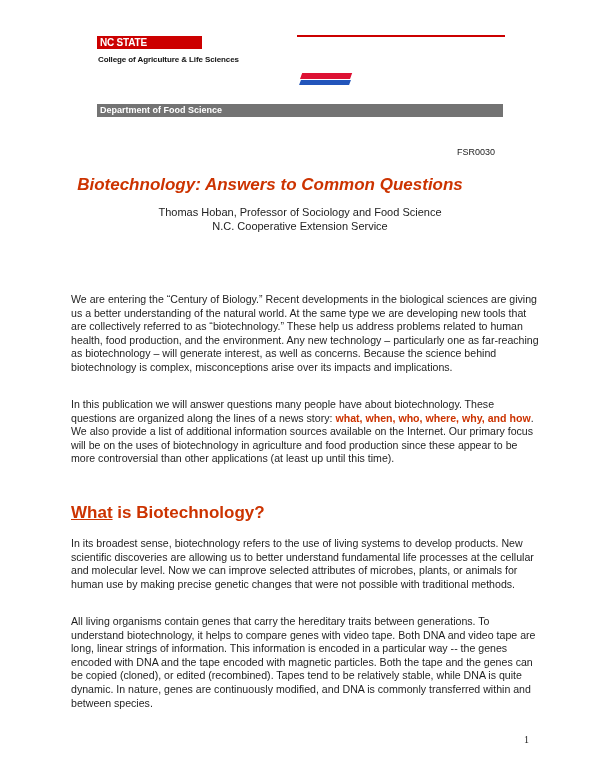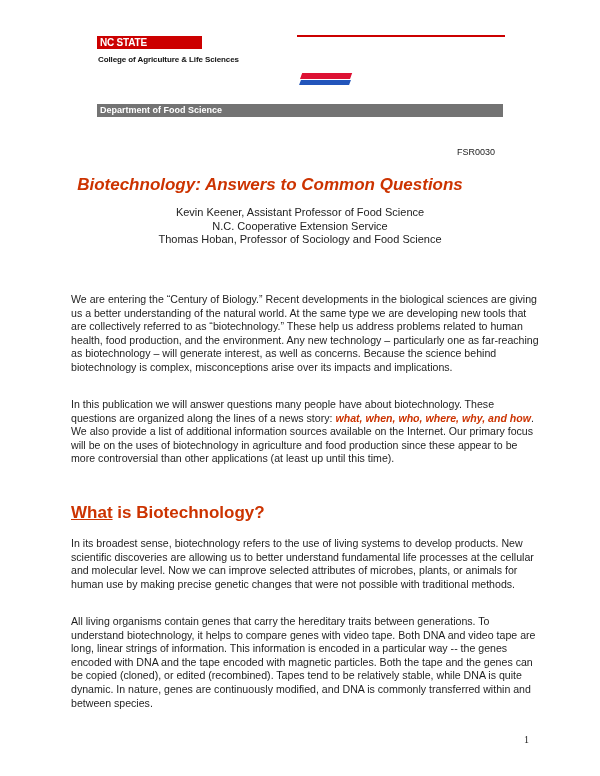--- a/index.html
+++ b/index.html
@@ -26,21 +26,21 @@
 
     .fsr { left: 457px; top: 147px; font-size: 9px; color: #222; }
 
     .title { left: 0; width: 540px; top: 175px; text-align: center; font-size: 17px; font-weight: bold; font-style: italic; color: #cc3300; }
 
     .authors { left: 0; width: 600px; top: 206px; text-align: center; font-size: 11px; line-height: 13.5px; color: #222; }
 
     .para { left: 71px; width: 470px; font-size: 10.6px; line-height: 13.6px; color: #1e1e1e; }
     .p1 { top: 293px; }
     .p2 { top: 398px; }
-    .hl { color: #cc3300; font-weight: bold; font-style: italic; }
+    .hl { color: #cc3300; font-weight: bold; }
 
     .section-h { left: 71px; top: 503px; font-size: 17px; font-weight: bold; color: #cc3300; }
     .section-h .u { text-decoration: underline; }
 
     .p3 { top: 537px; }
     .p4 { top: 615px; }
 
     .page-num { left: 524px; top: 734px; font-family: "Liberation Serif", serif; font-size: 10px; color: #222; }
   </style>
 </head>
@@ -55,23 +55,22 @@
   <div class="nc-bluebar"></div>
 </div>
 
 <div class="abs dept-bar">Department of Food Science</div>
 
 <div class="abs fsr">FSR0030</div>
 
 <div class="abs title">Biotechnology: Answers to Common Questions</div>
 
 <div class="abs authors">
-  <div>Kevin Keener, Assistant Professor of Food Science</div>
+  <div>Thomas Hoban, Professor of Sociology and Food Science</div>
   <div>N.C. Cooperative Extension Service</div>
-  <div>Thomas Hoban, Professor of Sociology and Food Science</div>
 </div>
 
 <div class="abs para p1">We are entering the “Century of Biology.” Recent developments in the biological sciences are giving us a better understanding of the natural world. At the same type we are developing new tools that are collectively referred to as “biotechnology.” These help us address problems related to human health, food production, and the environment. Any new technology – particularly one as far-reaching as biotechnology – will generate interest, as well as concerns.  Because the science behind biotechnology is complex, misconceptions arise over its impacts and implications.</div>
 
 <div class="abs para p2"><span>In this publication we will answer questions many people have about biotechnology. These questions are organized along the lines of a news story:  </span><span class="hl">what, when, who, where, why, and how</span><span>.  We also provide a list of additional information sources available on the Internet.  Our primary focus will be on the uses of biotechnology in agriculture and food production since these appear to be more controversial than other applications (at least up until this time).</span></div>
 
 <div class="abs section-h"><span class="u">What</span><span> is Biotechnology?</span></div>
 
 <div class="abs para p3">In its broadest sense, biotechnology refers to the use of living systems to develop products.  New scientific discoveries are allowing us to better understand fundamental life processes at the cellular and molecular level. Now we can improve selected attributes of microbes, plants, or animals for human use by making precise genetic changes that were not possible with traditional methods.</div>
 <div class="abs para p4">All living organisms contain genes that carry the hereditary traits between generations. To understand biotechnology, it helps to compare genes with video tape.  Both DNA and video tape are long, linear strings of information.  This information is encoded in a particular way  -- the genes encoded with DNA and the tape encoded with magnetic particles.  Both the tape and the genes can be copied (cloned), or edited (recombined). Tapes tend to be relatively stable, while DNA is quite dynamic.  In nature, genes are continuously modified, and DNA is commonly transferred within and between species.</div>

